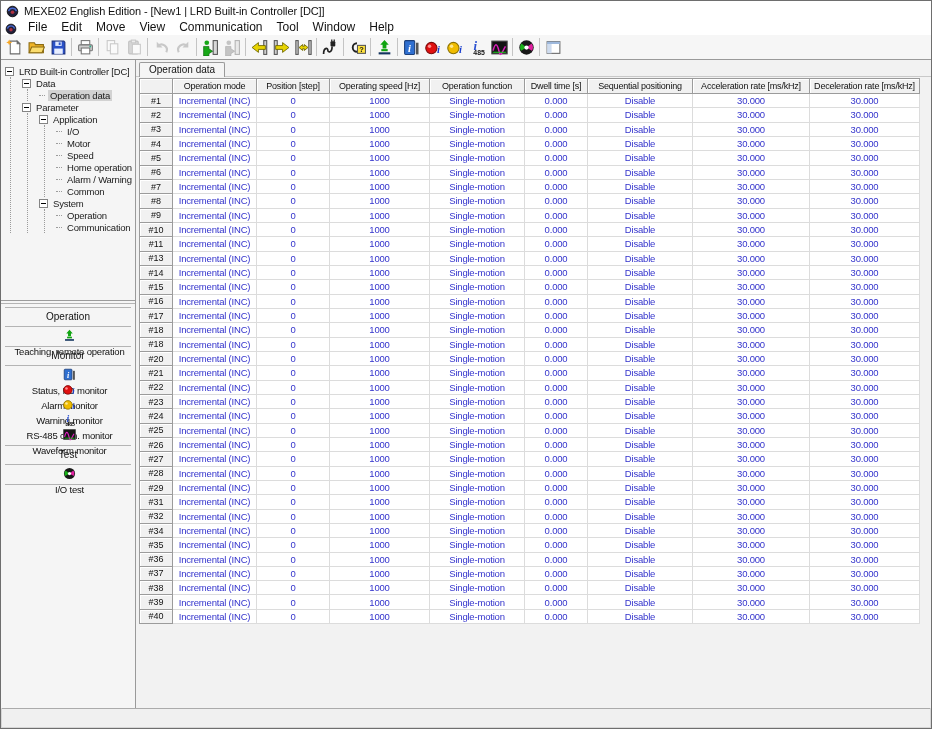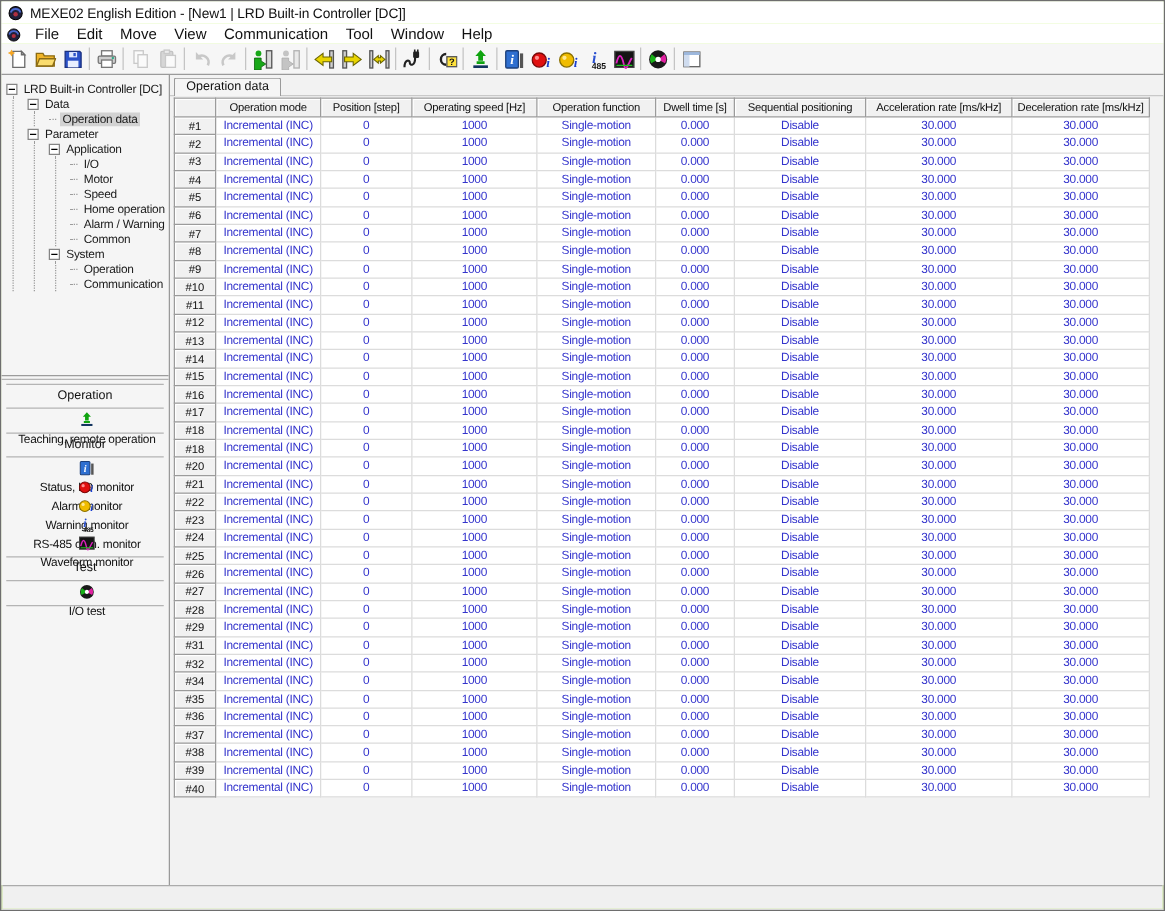--- a/index.html
+++ b/index.html
@@ -1,21 +1,21 @@
 <!DOCTYPE html>
 <html><head>
 <meta charset="utf-8">
 <style>
   * { box-sizing: border-box; margin: 0; padding: 0; }
   html,body { background:#e8e8e8; }
   body { font-family: "Liberation Sans", sans-serif; }
 
   .window {
     position: relative; width: 932px; height: 729px;
-    background:#bef264; border:1px solid #6e6e6e;
+    background:#6d28d9; border:1px solid #6e6e6e;
     box-shadow: inset 0 0 0 1px #d6d6d6;
     overflow: hidden;
   }
 
   
   .titlebar { height:18px; background:#fff; display:flex; align-items:center; gap:5px; padding:1px 4px 0 5px; }
   .titlebar .app-ico { width:13px; height:13px; flex:none; }
   .titlebar .title { font-size:11px; color:#111; letter-spacing:-0.1px; white-space:nowrap; }
 
   
@@ -704,31 +704,20 @@
                 <td class="cell">Incremental (INC)</td>
                 <td class="cell">0</td>
                 <td class="cell">1000</td>
                 <td class="cell">Single-motion</td>
                 <td class="cell">0.000</td>
                 <td class="cell">Disable</td>
                 <td class="cell">30.000</td>
                 <td class="cell">30.000</td>
               </tr>
               <tr>
-                <td class="rowhdr">#12</td>
-                <td class="cell">Incremental (INC)</td>
-                <td class="cell">0</td>
-                <td class="cell">1000</td>
-                <td class="cell">Single-motion</td>
-                <td class="cell">0.000</td>
-                <td class="cell">Disable</td>
-                <td class="cell">30.000</td>
-                <td class="cell">30.000</td>
-              </tr>
-              <tr>
                 <td class="rowhdr">#13</td>
                 <td class="cell">Incremental (INC)</td>
                 <td class="cell">0</td>
                 <td class="cell">1000</td>
                 <td class="cell">Single-motion</td>
                 <td class="cell">0.000</td>
                 <td class="cell">Disable</td>
                 <td class="cell">30.000</td>
                 <td class="cell">30.000</td>
               </tr>

